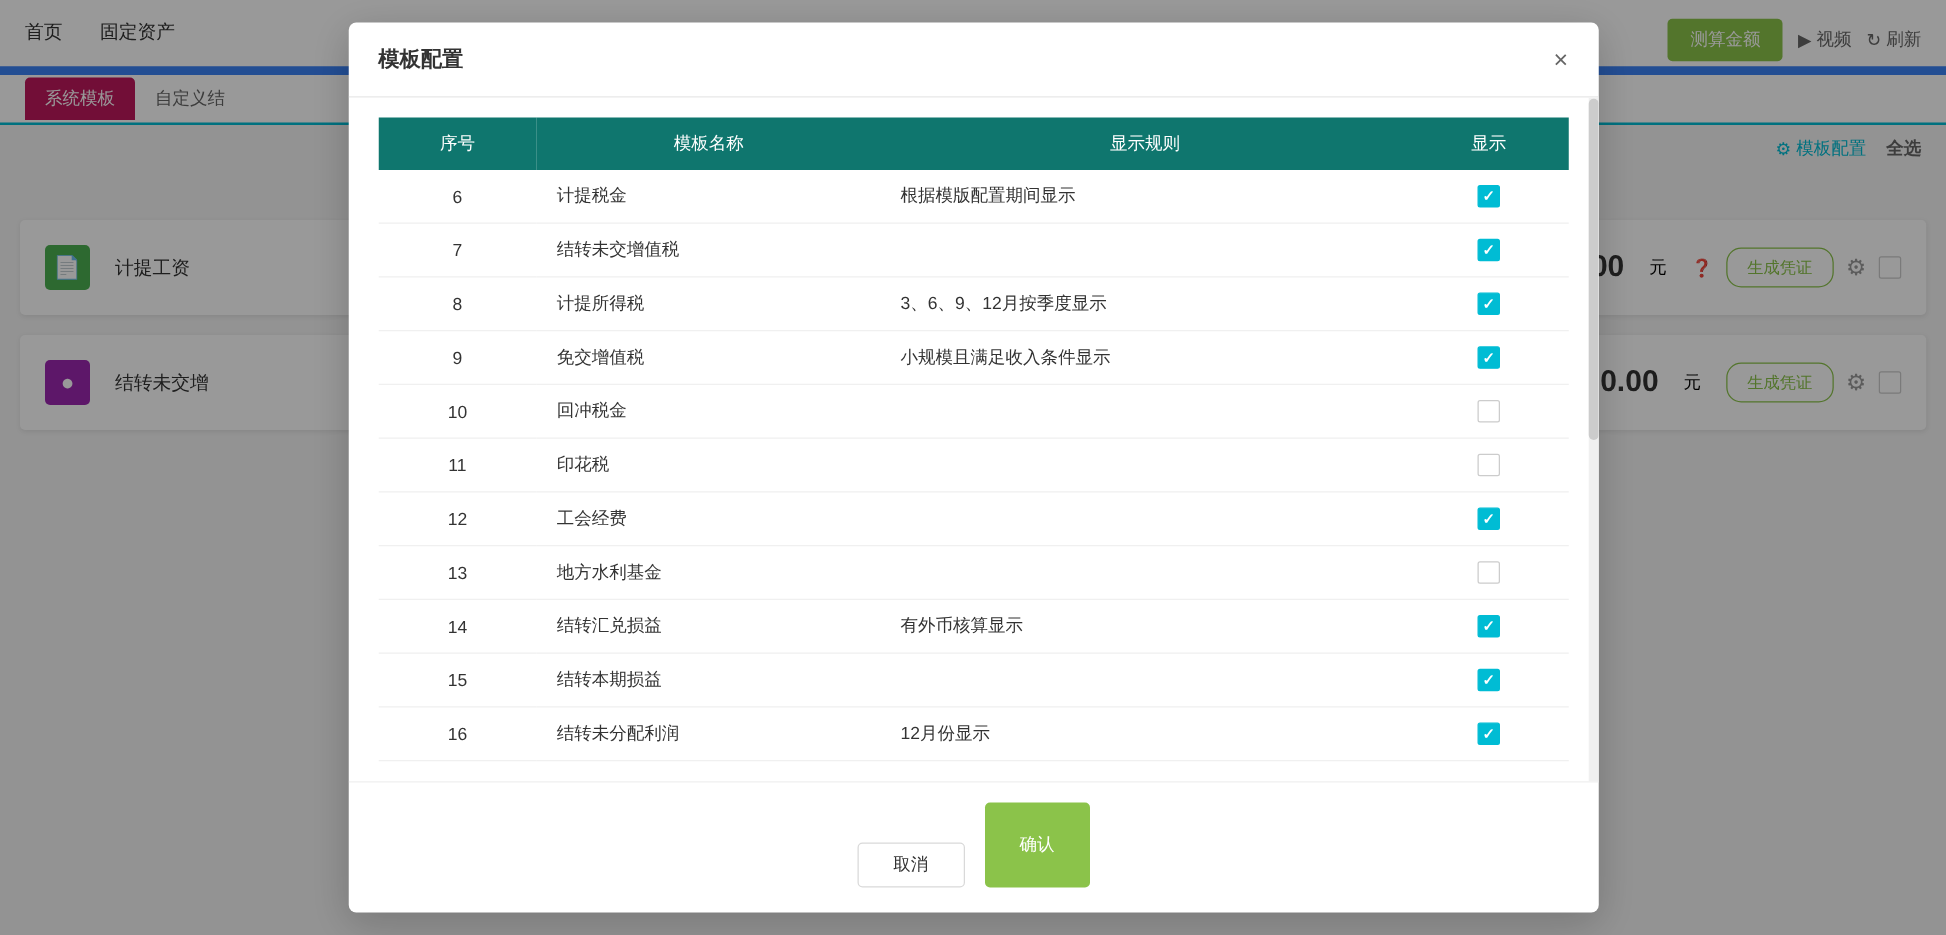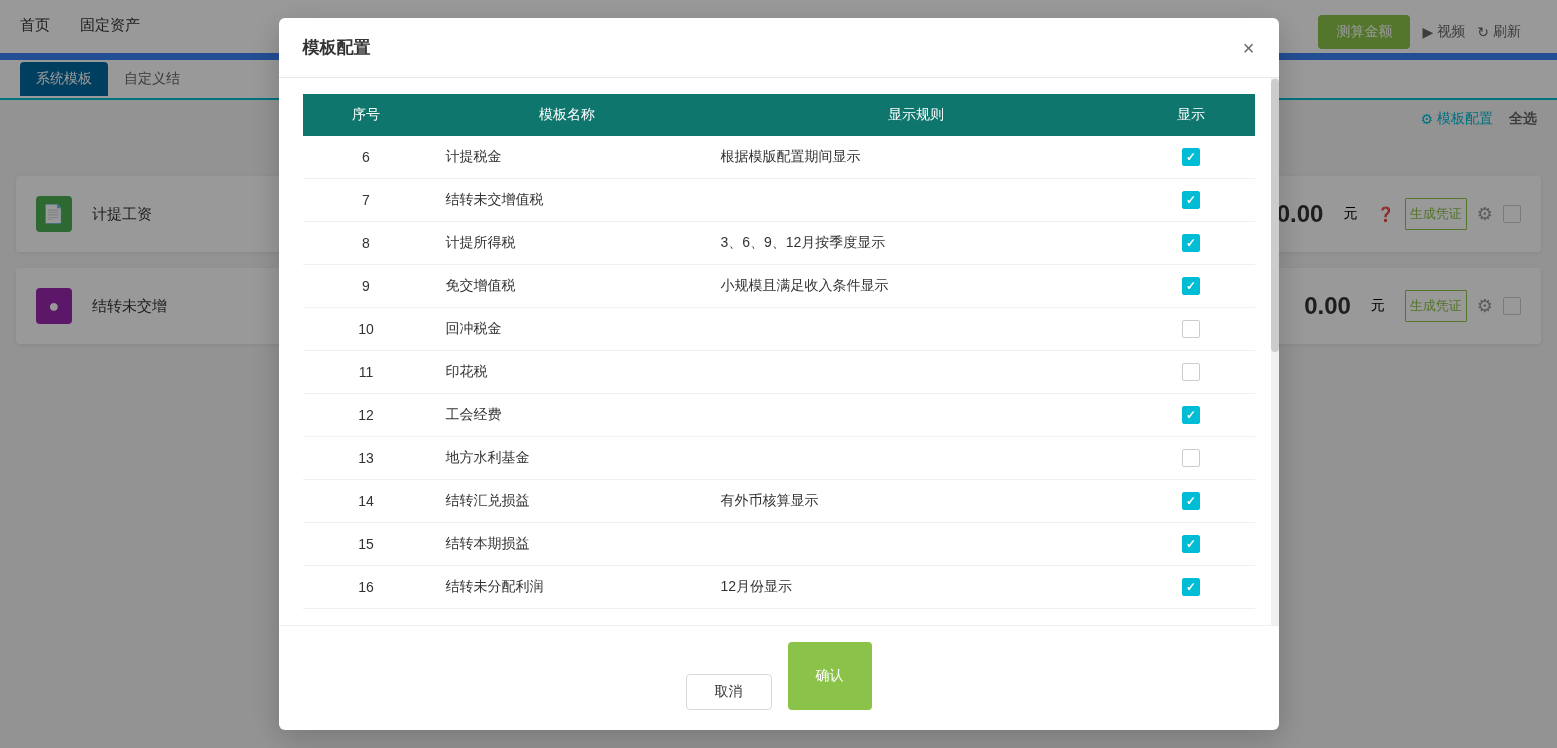--- a/index.html
+++ b/index.html
@@ -39,21 +39,21 @@
       font-size: 15px;
       color: #333;
       cursor: pointer;
       padding-bottom: 2px;
     }
 
     
     .right-toolbar {
       position: absolute;
       top: 15px;
-      right: 36px;
+      right: 20px;
       display: flex;
       align-items: center;
       gap: 12px;
       z-index: 1;
     }
     .btn-calc {
       background: #8bc34a;
       color: #fff;
       border: none;
       padding: 8px 18px;
@@ -86,21 +86,21 @@
       z-index: 1;
     }
     .sub-tab {
       padding: 8px 16px;
       cursor: pointer;
       color: #666;
       font-size: 14px;
     }
     .sub-tab.active {
       color: #fff;
-      background: #0369a1;
+      background: #be185d;
       border-radius: 4px 4px 0 0;
     }
 
     
     .content-area {
       position: absolute;
       top: 160px; left: 0;
       width: 100%; 
       padding: 16px;
       z-index: 1;
@@ -126,22 +126,22 @@
     }
     .card-icon.green { background: #4caf50; }
     .card-icon.purple { background: #9c27b0; }
     .card-title { font-size: 15px; color: #333; flex: 1; }
     .card-value { font-size: 24px; font-weight: bold; color: #333; }
     .card-actions { display: flex; gap: 10px; align-items: center; }
     .btn-gen {
       border: 1px solid #8bc34a;
       color: #8bc34a;
       background: #fff;
-      padding: 6px 4px;
-      border-radius: 1px;
+      padding: 6px 16px;
+      border-radius: 12px;
       cursor: pointer;
       font-size: 13px;
     }
     .card-gear {
       color: #999; cursor: pointer; font-size: 18px;
     }
     .card-check {
       width: 18px; height: 18px;
       border: 1px solid #ccc;
       border-radius: 2px;

